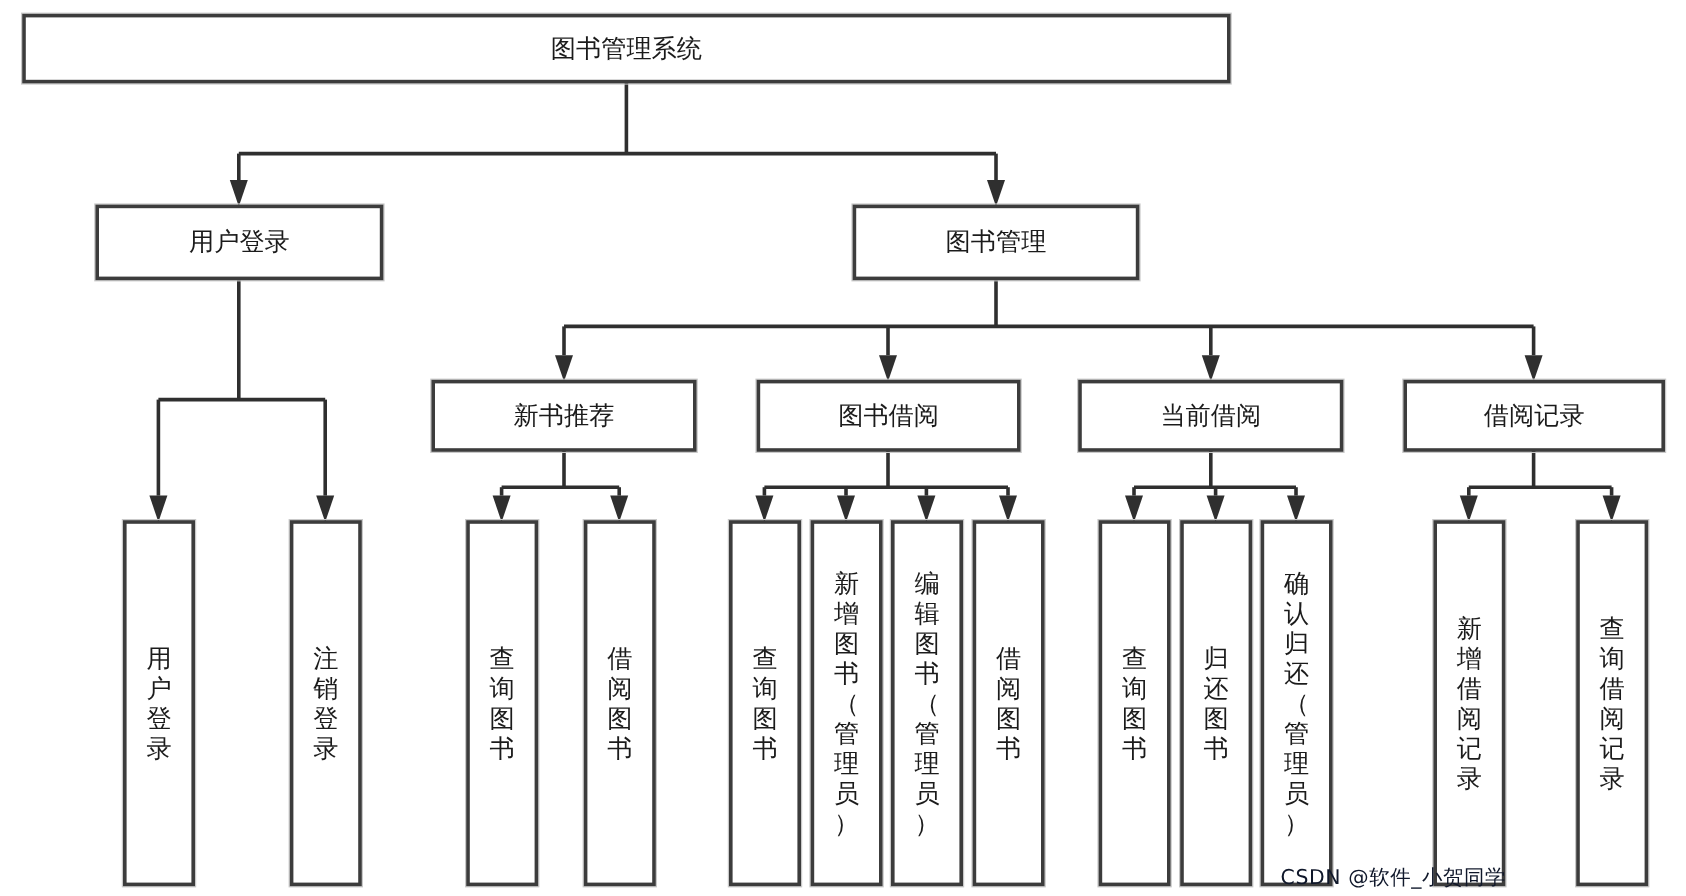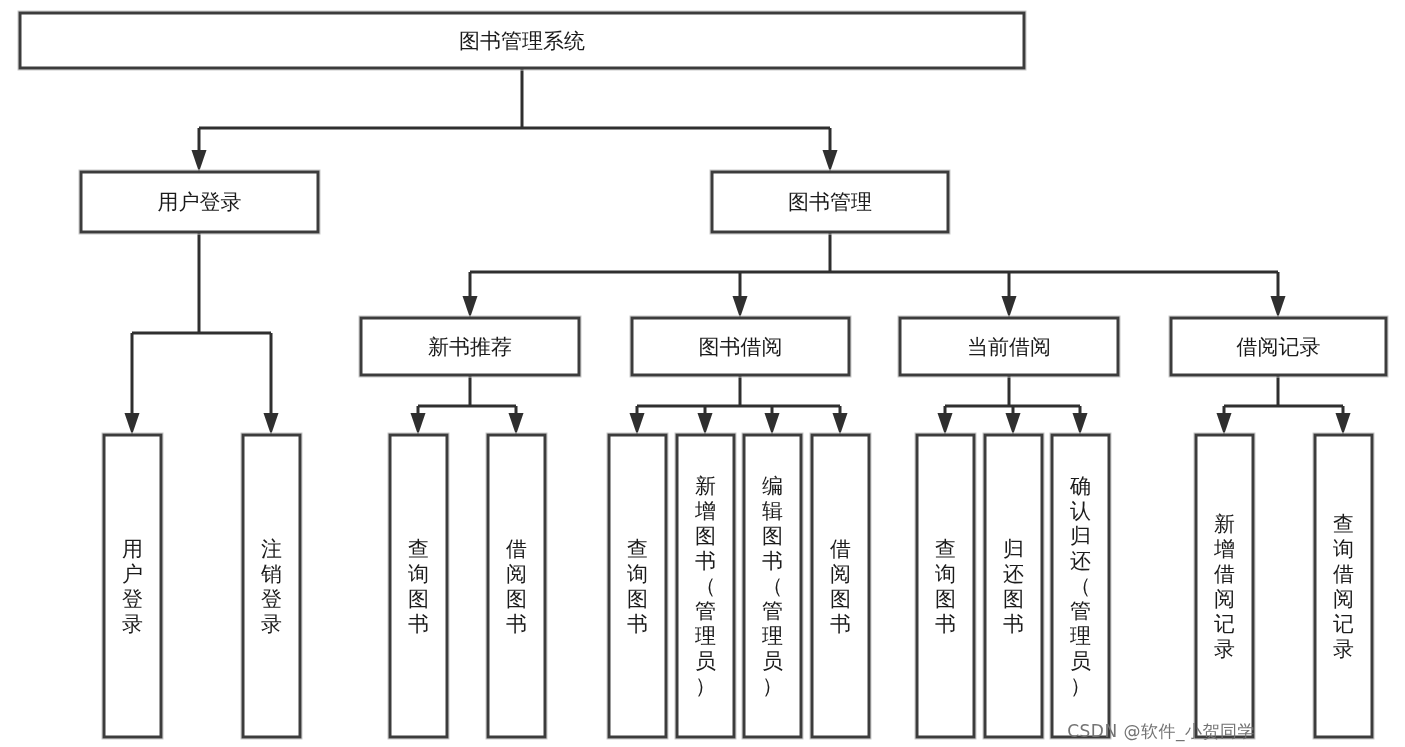--- a/index.html
+++ b/index.html
@@ -59,21 +59,21 @@
     font-size: 21px;
     fill: #1b1b1b;
     text-anchor: middle;
   }
   .watermark-text {
     position: absolute;
     right: 8px;
     bottom: 4px;
     font-family: "DejaVu Sans", "Liberation Sans", sans-serif;
     font-size: 17px;
-    color: #737373;
+    color: #0f172a;
     white-space: nowrap;
     letter-spacing: 0.5px;
     user-select: none;
     margin-top: 28px;
   }
 </style>
 </head>
 <body>
 
 <div id="diagram-root">

